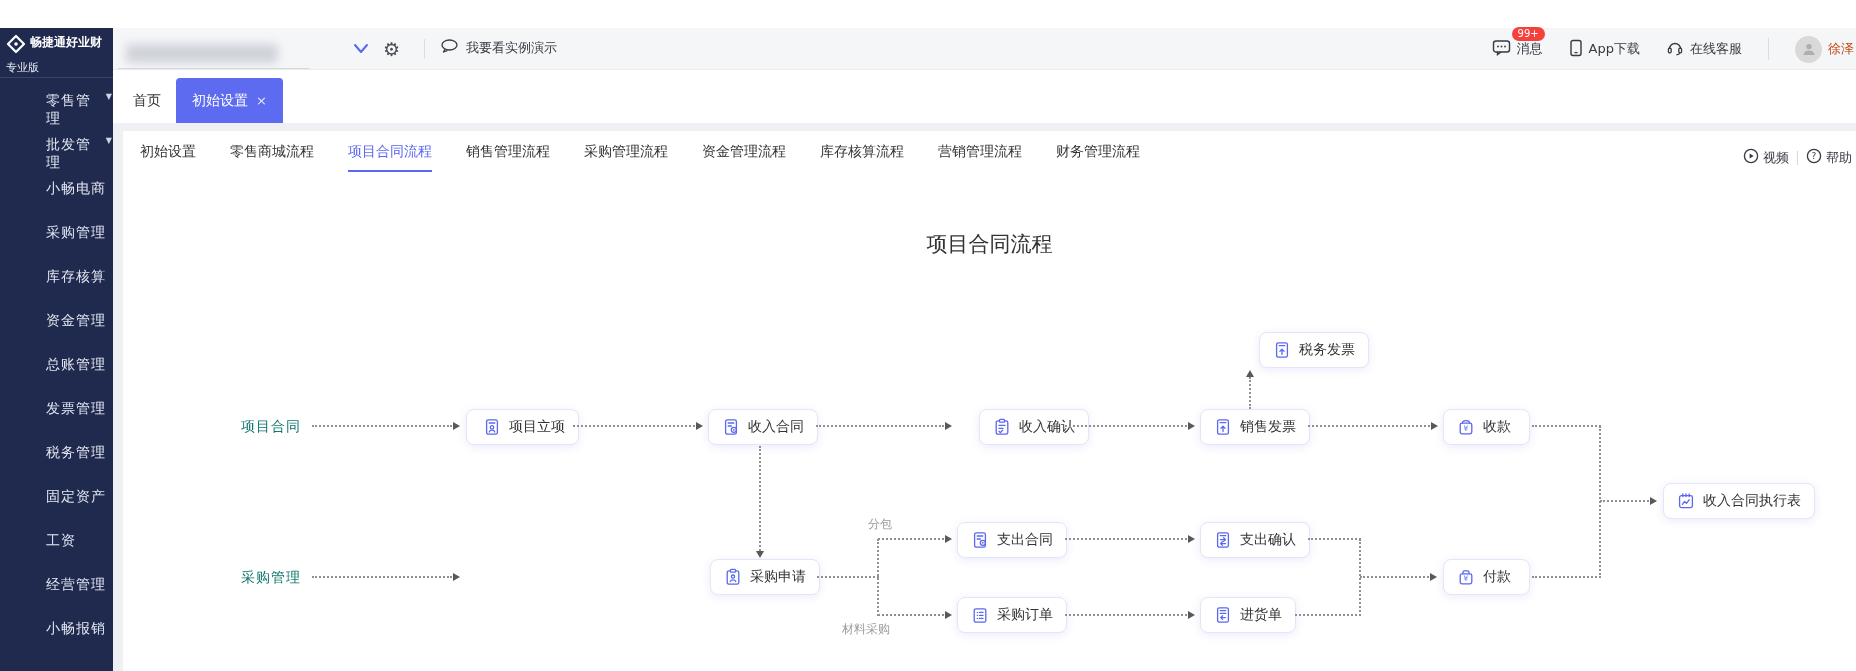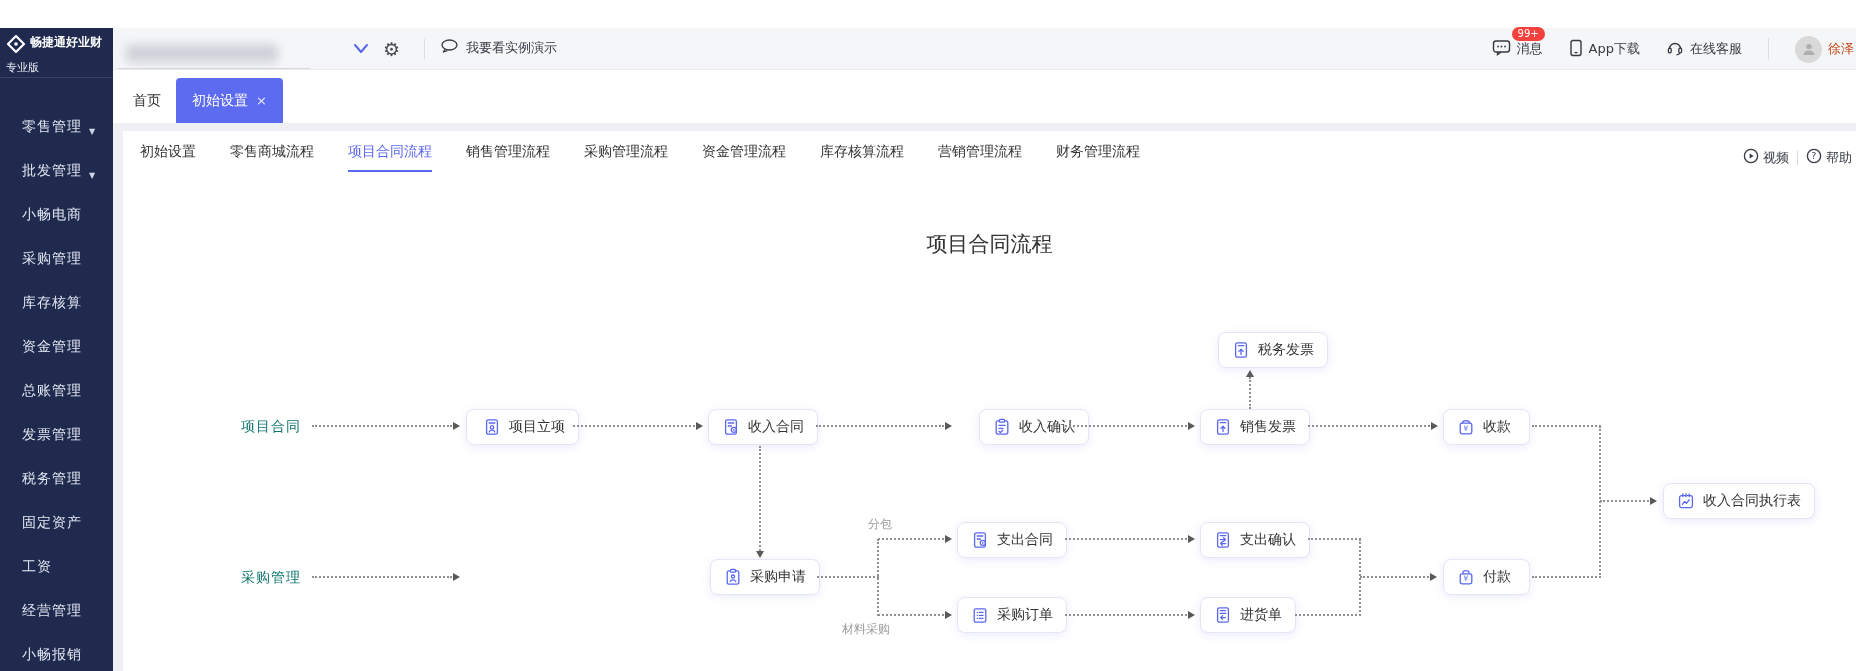--- a/index.html
+++ b/index.html
@@ -22,21 +22,21 @@
   .avatar { width:27px; height:27px; border-radius:50%; background:#d9d9d9; display:flex; align-items:center; justify-content:center; }
   .username { font-size:13px; color:#c2410c; white-space:nowrap; width:28px; overflow:hidden; }
 
   
   .sidebar { position:absolute; left:0; top:28px; width:113px; height:643px; background:#1f2a4e; z-index:3; }
   .logo-blk { height:50px; border-bottom:1px solid rgba(255,255,255,.12); padding:6px 4px 0 6px; }
   .logo-row { display:flex; align-items:flex-start; gap:4px; }
   .logo-name { color:#fff; font-size:12px; font-weight:bold; white-space:nowrap; overflow:hidden; }
   .logo-edition { color:#e8eaf2; font-size:11px; margin-top:2px; }
   .menu { padding-top:14px; }
-  .menu-item { height:44px; display:flex; align-items:flex-end; padding-left:22px; color:#e3e7f2; font-size:14px; cursor:pointer; letter-spacing:1px; }
+  .menu-item { height:44px; display:flex; align-items:flex-start; padding-left:46px; color:#e3e7f2; font-size:14px; cursor:pointer; letter-spacing:1px; }
   .menu-item .caret { font-size:8px; margin-left:7px; color:#cfd5e6; }
 
   
   .tabband { position:absolute; left:113px; top:70px; width:1743px; height:53px; background:#fff; }
   .wtab-home { position:absolute; left:4px; top:8px; width:60px; height:45px; display:flex; align-items:center; justify-content:center; font-size:14px; color:#333; cursor:pointer; }
   .wtab-active { position:absolute; left:63px; top:8px; width:107px; height:45px; background:#5d6bf1; border-radius:4px 4px 0 0; display:flex; align-items:center; justify-content:center; gap:8px; color:#fff; font-size:14px; cursor:pointer; }
   .wtab-close { font-size:13px; color:#e8eaff; cursor:pointer; }
 
   
   .content-bg { position:absolute; left:113px; top:123px; width:1743px; height:548px; background:#eef0f3; }
@@ -274,21 +274,21 @@
         <span>收入确认</span>
       </div>
       <div class="fnode" style="left: 1200px; top: 409px; min-width: 106px;">
         <span class="nicon"><svg viewBox="0 0 18 18" width="18" height="18" fill="none" stroke="currentColor" stroke-width="1.3" stroke-linecap="round" stroke-linejoin="round">
             <rect x="3.6" y="1.8" width="10.8" height="14.4" rx="1.8"></rect>
             <line x1="6.2" y1="4.6" x2="11.8" y2="4.6"></line>
             <path d="M9 13.4 V8.4 M6.9 10.4 L9 8.2 L11.1 10.4"></path>
           </svg></span>
         <span>销售发票</span>
       </div>
-      <div class="fnode" style="left: 1218px; top: 332px; min-width: 103px;">
+      <div class="fnode" style="left: 1259px; top: 332px; min-width: 103px;">
         <span class="nicon"><svg viewBox="0 0 18 18" width="18" height="18" fill="none" stroke="currentColor" stroke-width="1.3" stroke-linecap="round" stroke-linejoin="round">
             <rect x="3.6" y="1.8" width="10.8" height="14.4" rx="1.8"></rect>
             <line x1="6.2" y1="4.6" x2="11.8" y2="4.6"></line>
             <path d="M9 13.4 V8.4 M6.9 10.4 L9 8.2 L11.1 10.4"></path>
           </svg></span>
         <span>税务发票</span>
       </div>
       <div class="fnode" style="left: 1443px; top: 409px; min-width: 87px;">
         <span class="nicon"><svg viewBox="0 0 18 18" width="18" height="18" fill="none" stroke="currentColor" stroke-width="1.3" stroke-linecap="round" stroke-linejoin="round">
             <rect x="3.2" y="5.2" width="11.6" height="10.6" rx="1.8"></rect>

